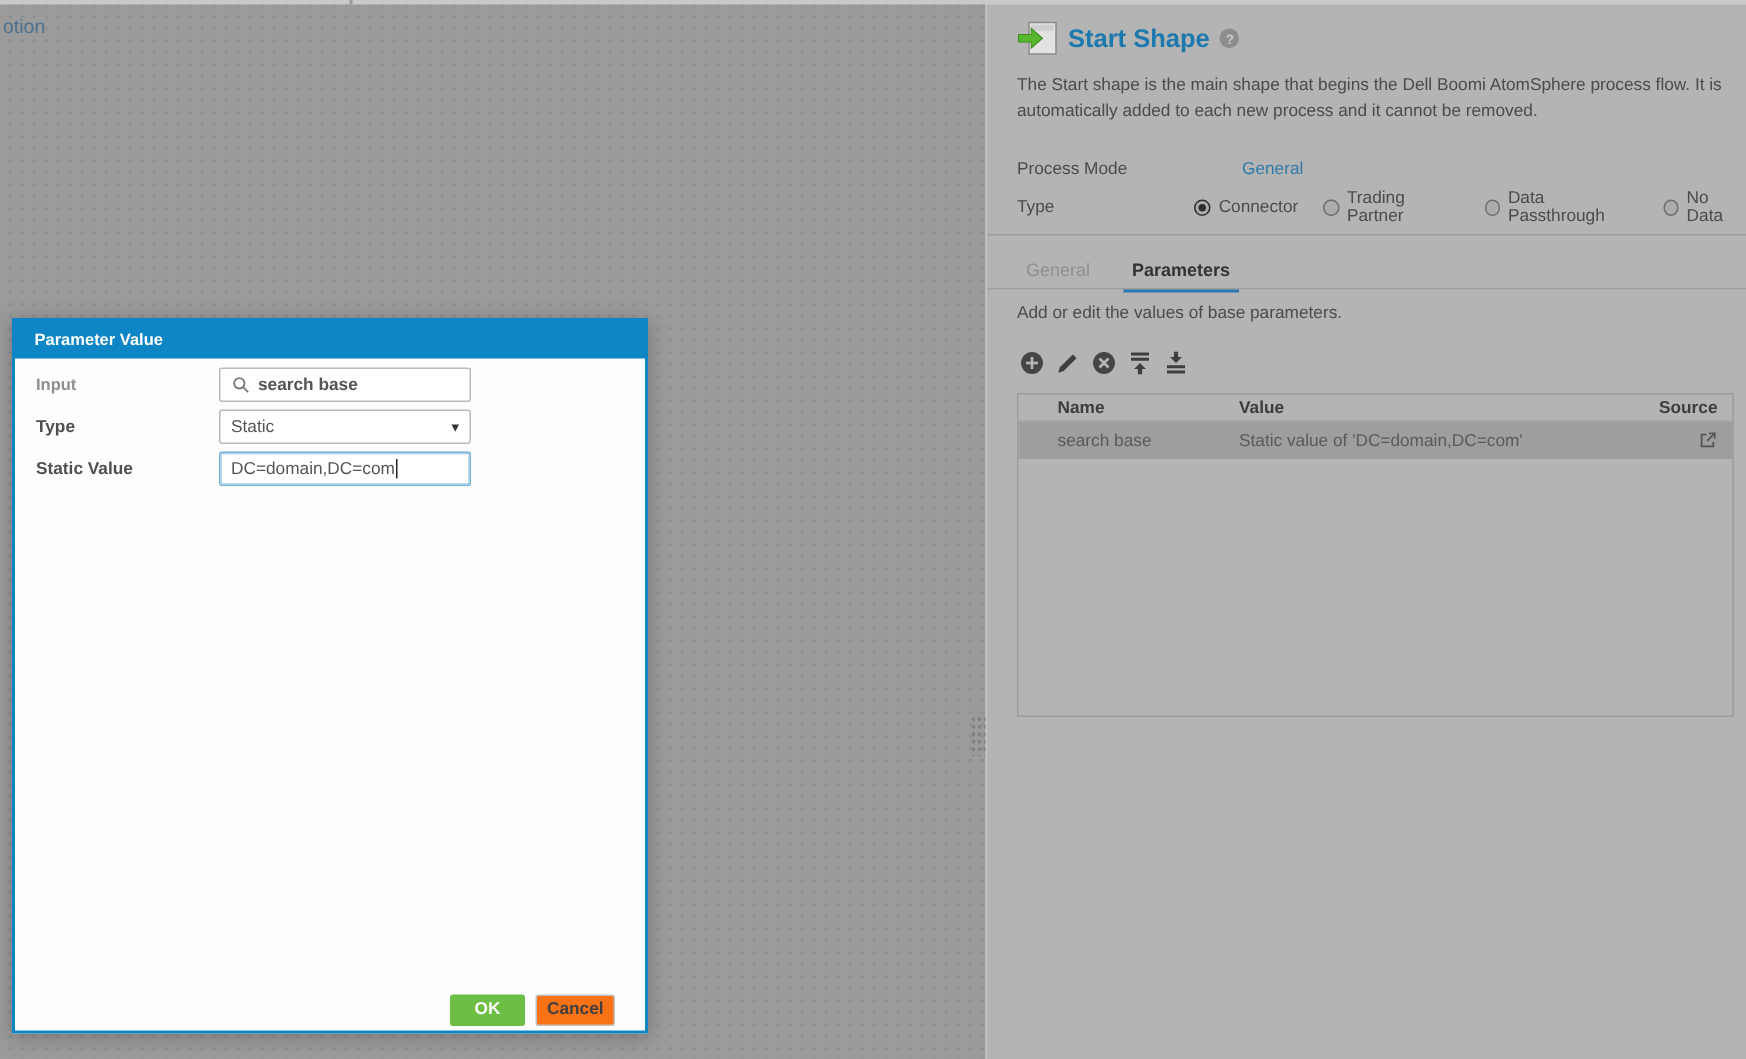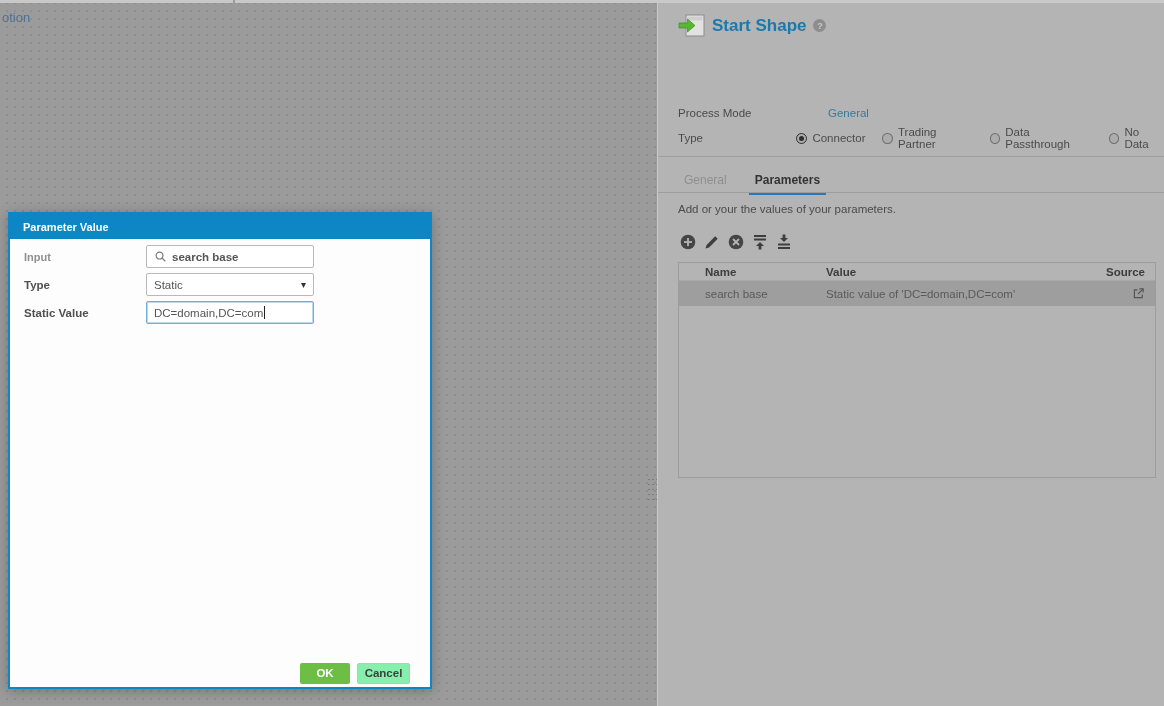--- a/index.html
+++ b/index.html
@@ -89,21 +89,21 @@
     width:168px; height:23px; background:#fff; border:1px solid #b9b9b9; border-radius:2px;
     display:flex; align-items:center; padding:0 7px; font-size:11.5px; color:#555;
   }
   .dlg-box .mag { width:13px; height:13px; margin-right:5px; flex:none; }
   .dlg-select { justify-content:space-between; cursor:pointer; }
   .dlg-select::after { content:"▾"; font-size:10px; color:#333; }
   .dlg-box.focused { border:1px solid #6fafd6; box-shadow:0 0 0 1px #bcd9ec inset; }
   .caret { display:inline-block; width:1px; height:13px; background:#222; margin-left:1px; }
   .btn { position:absolute; height:21px; font-size:11.5px; font-weight:700; text-align:center; line-height:21px; border-radius:2px; cursor:pointer; }
   .btn-ok { left:290px; top:449px; width:50px; background:#6cbe45; color:#fff; }
-  .btn-cancel { left:347px; top:449px; width:53px; background:#86efac; color:#3f3f3f; border:1px solid #c2c2c2; line-height:19px; }
+  .btn-cancel { left:347px; top:449px; width:53px; background:#f97316; color:#3f3f3f; border:1px solid #c2c2c2; line-height:19px; }
 </style>
 </head>
 <body>
 
 <div class="canvas">
   <div class="canvas-label">otion</div>
 </div>
 <div class="topstrip">
   <div class="topstrip-notch"></div>
 </div>
@@ -113,20 +113,21 @@
   <div class="p-header">
     <svg class="start-icon" viewBox="0 0 27 23">
       <rect x="8" y="1" width="18" height="21" fill="#e2e2e2" stroke="#8b8b8b" stroke-width="1"></rect>
       <rect x="9.5" y="2.5" width="15" height="4" fill="#cfcfcf"></rect>
       <path d="M1 9 H9.5 V5 L17 11.5 L9.5 18 V14 H1 Z" fill="#57b82f" stroke="#3f8c1f" stroke-width="0.7"></path>
     </svg>
     <span class="panel-title">Start Shape</span>
     <span class="help-badge">?</span>
   </div>
 
+  <div class="p-desc">The Start shape is the main shape that begins the Dell Boomi AtomSphere process flow. It is automatically added to each new process and it cannot be removed.</div>
 
   <div class="p-row row-mode">
     <span class="form-label">Process Mode</span>
     <span class="link">General</span>
   </div>
 
   <div class="p-row row-type">
     <span class="form-label">Type</span>
     <div class="radio-group">
       <span class="radio-opt">
@@ -149,21 +150,21 @@
   </div>
 
   <div class="divider"></div>
 
   <div class="tabs">
     <span class="tab">General</span>
     <span class="tab active">Parameters</span>
   </div>
   <div class="tabline"></div>
 
-  <div class="instructions">Add or your the values of your parameters.</div>
+  <div class="instructions">Add or edit the values of base parameters.</div>
 
   <div class="toolbar">
     <svg class="tb-btn" viewBox="0 0 16 16">
       <circle cx="8" cy="8" r="7.3" fill="#454545"></circle>
       <rect x="4" y="7.1" width="8" height="1.8" fill="#b4b4b4"></rect>
       <rect x="7.1" y="4" width="1.8" height="8" fill="#b4b4b4"></rect>
     </svg>
     <svg class="tb-btn" viewBox="0 0 16 16">
       <path d="M1.5 14.5 L2.6 10.9 L11.2 2.3 L13.7 4.8 L5.1 13.4 Z" fill="#3e3e3e"></path>
     </svg>

